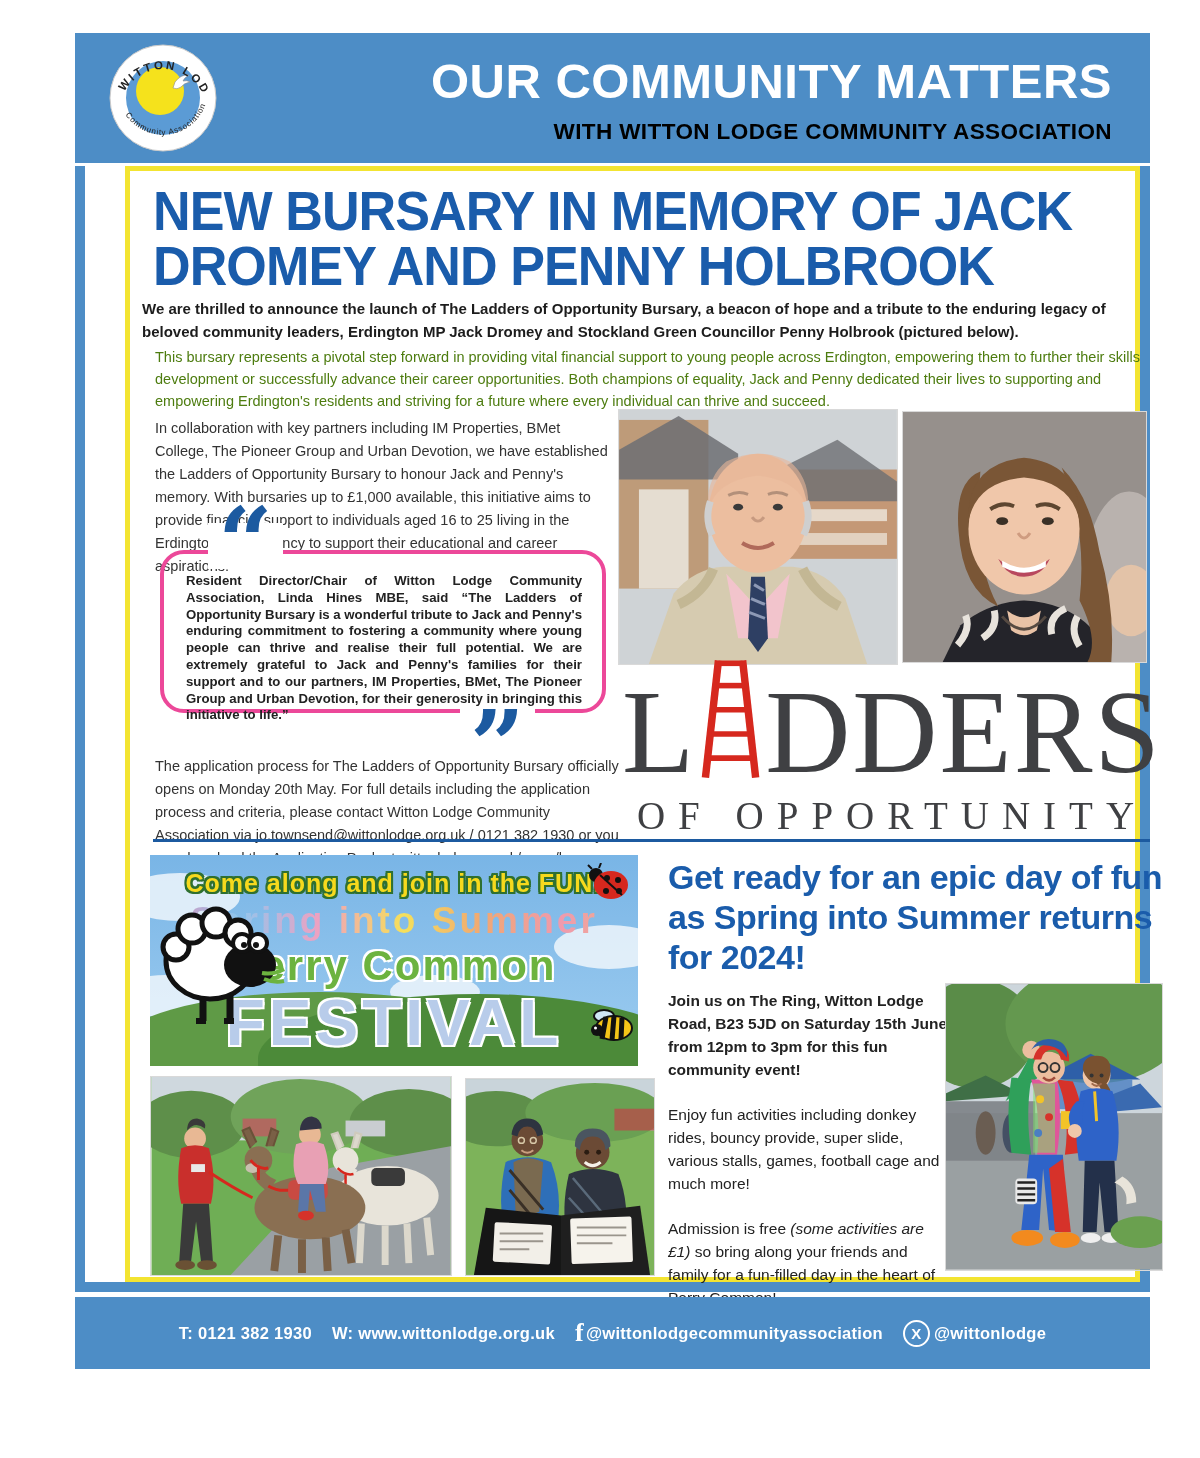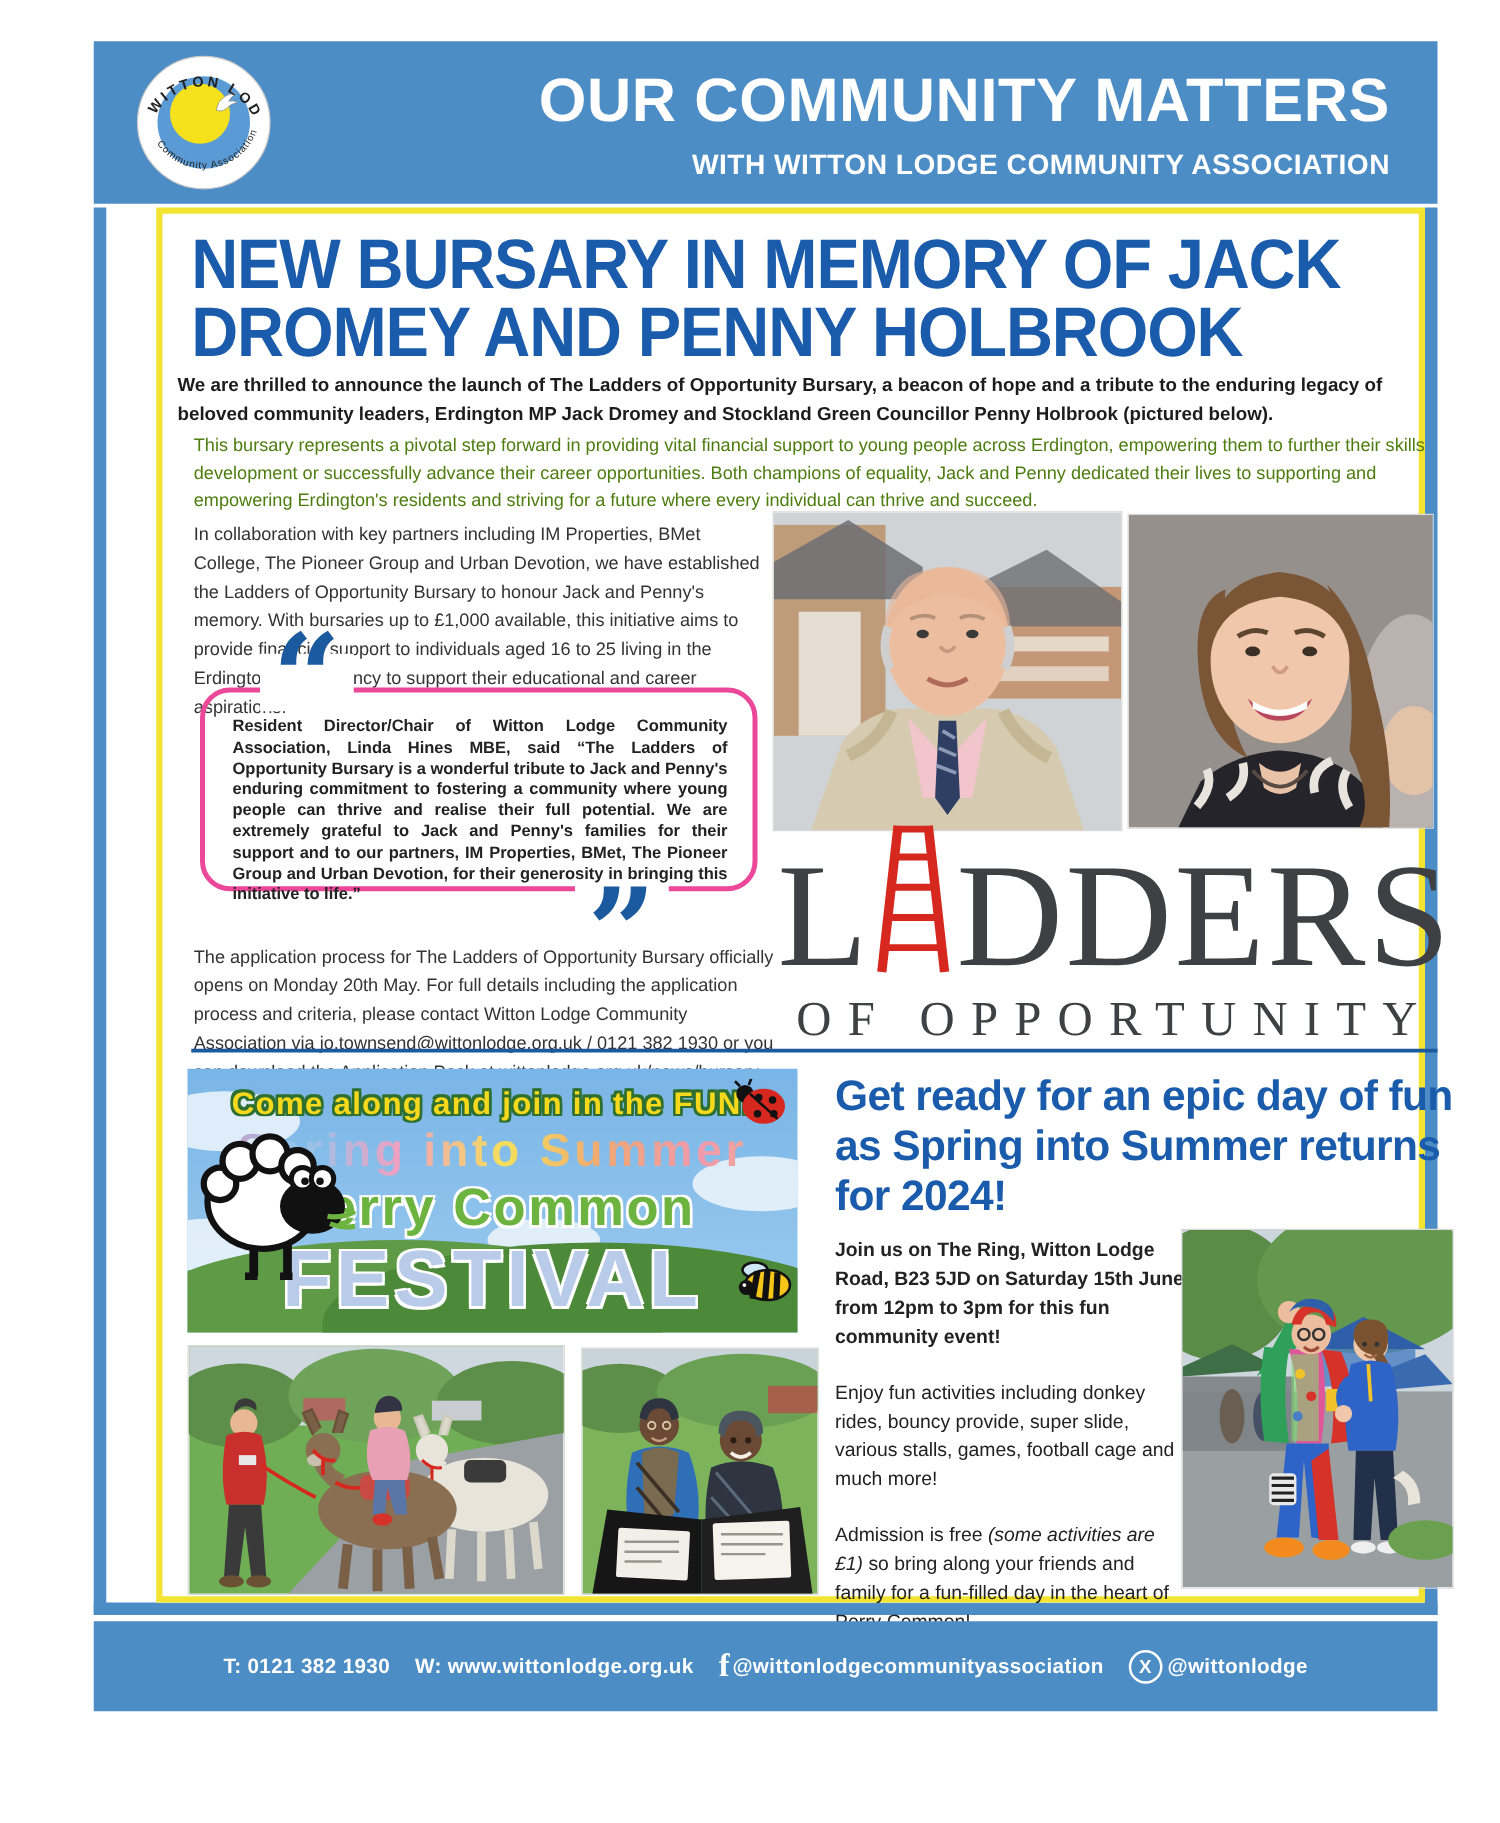--- a/index.html
+++ b/index.html
@@ -12,21 +12,21 @@
   .header {
     position:absolute; left:75px; top:33px; width:1075px; height:130px;
     background:#4D8DC6;
   }
   .logo-wrap { position:absolute; left:34px; top:11px; width:108px; height:108px; }
   .header-title {
     position:absolute; right:38px; top:20px; color:#fff; font-weight:bold;
     font-size:49px; letter-spacing:0.5px; white-space:nowrap;
   }
   .header-sub {
-    position:absolute; right:38px; top:86px; color:#ffffff; font-weight:bold;
+    position:absolute; right:38px; top:86px; color:#000000; font-weight:bold;
     font-size:22.5px; letter-spacing:0.4px; white-space:nowrap;
   }
   
   .body-box {
     position:absolute; left:75px; top:166px; width:1075px; height:1126px;
     border-left:10px solid #4D8DC6; border-right:10px solid #4D8DC6; border-bottom:10px solid #4D8DC6;
     background:#fff;
   }
   .body-inner {
     position:absolute; left:0; top:0; right:0; bottom:0;

